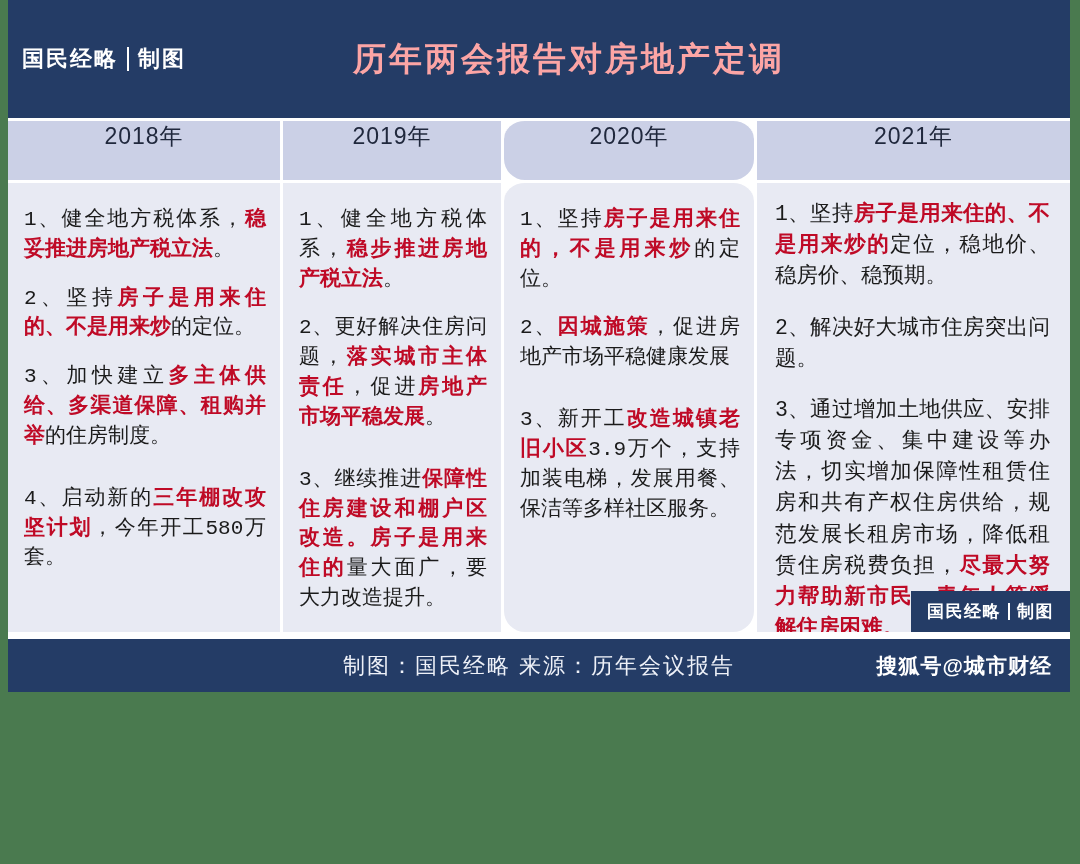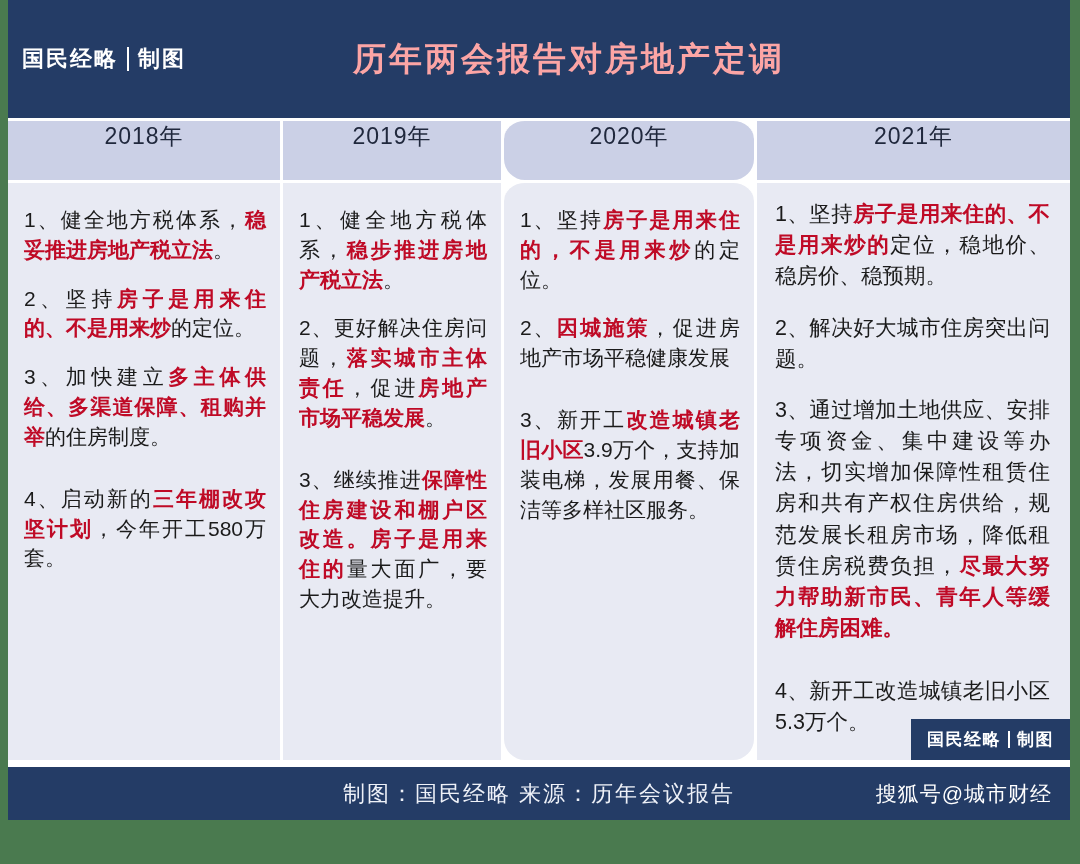--- a/index.html
+++ b/index.html
@@ -4,21 +4,21 @@
 <style>
   html,body{margin:0;padding:0;}
   body{
     width:1080px;height:864px;
     background:#4a7a4f;
     font-family:"Liberation Sans","DejaVu Sans",sans-serif;
     overflow:hidden;
   }
   #root{
     position:relative;
-    width:1080px;height:820px;
+    width:1080px;height:692px;
     box-sizing:border-box;
     padding:0 10px 0 8px;
     background:#4a7a4f;
   }
   .sheet{
     position:relative;
     width:100%;height:100%;
     background:#ffffff;
     display:flex;flex-direction:column;
     box-sizing:border-box;
@@ -110,20 +110,21 @@
     height:100%;
   }
   .c4 .cellpad{padding:16px 20px 10px 18px;}
   .item{
     color:#1b1b1b;
     font-size:21px;
     line-height:1.42;
     margin-bottom:19px;
     text-align:justify;
     word-break:break-all;
+    font-family:Liberation Mono, monospace;
   }
   .c4 .item{font-size:21.5px;line-height:1.45;margin-bottom:20px;}
   .item:last-child{margin-bottom:0;margin-top:32px;}
   .hl{
     color:#bf0a26;
     font-weight:700;
   }
   
   .cell-badge{
     position:absolute;
@@ -153,21 +154,21 @@
     font-size:22px;
     letter-spacing:2px;
     white-space:nowrap;
   }
   .footer-watermark{
     position:absolute;
     right:18px;top:50%;
     transform:translateY(-50%);
     color:#ffffff;
     font-size:21px;
-    font-weight:400;
+    font-weight:700;
     letter-spacing:1px;
     white-space:nowrap;
   }
 </style>
 </head>
 <body>
 
 <div id="root">
   <div class="sheet">
 

